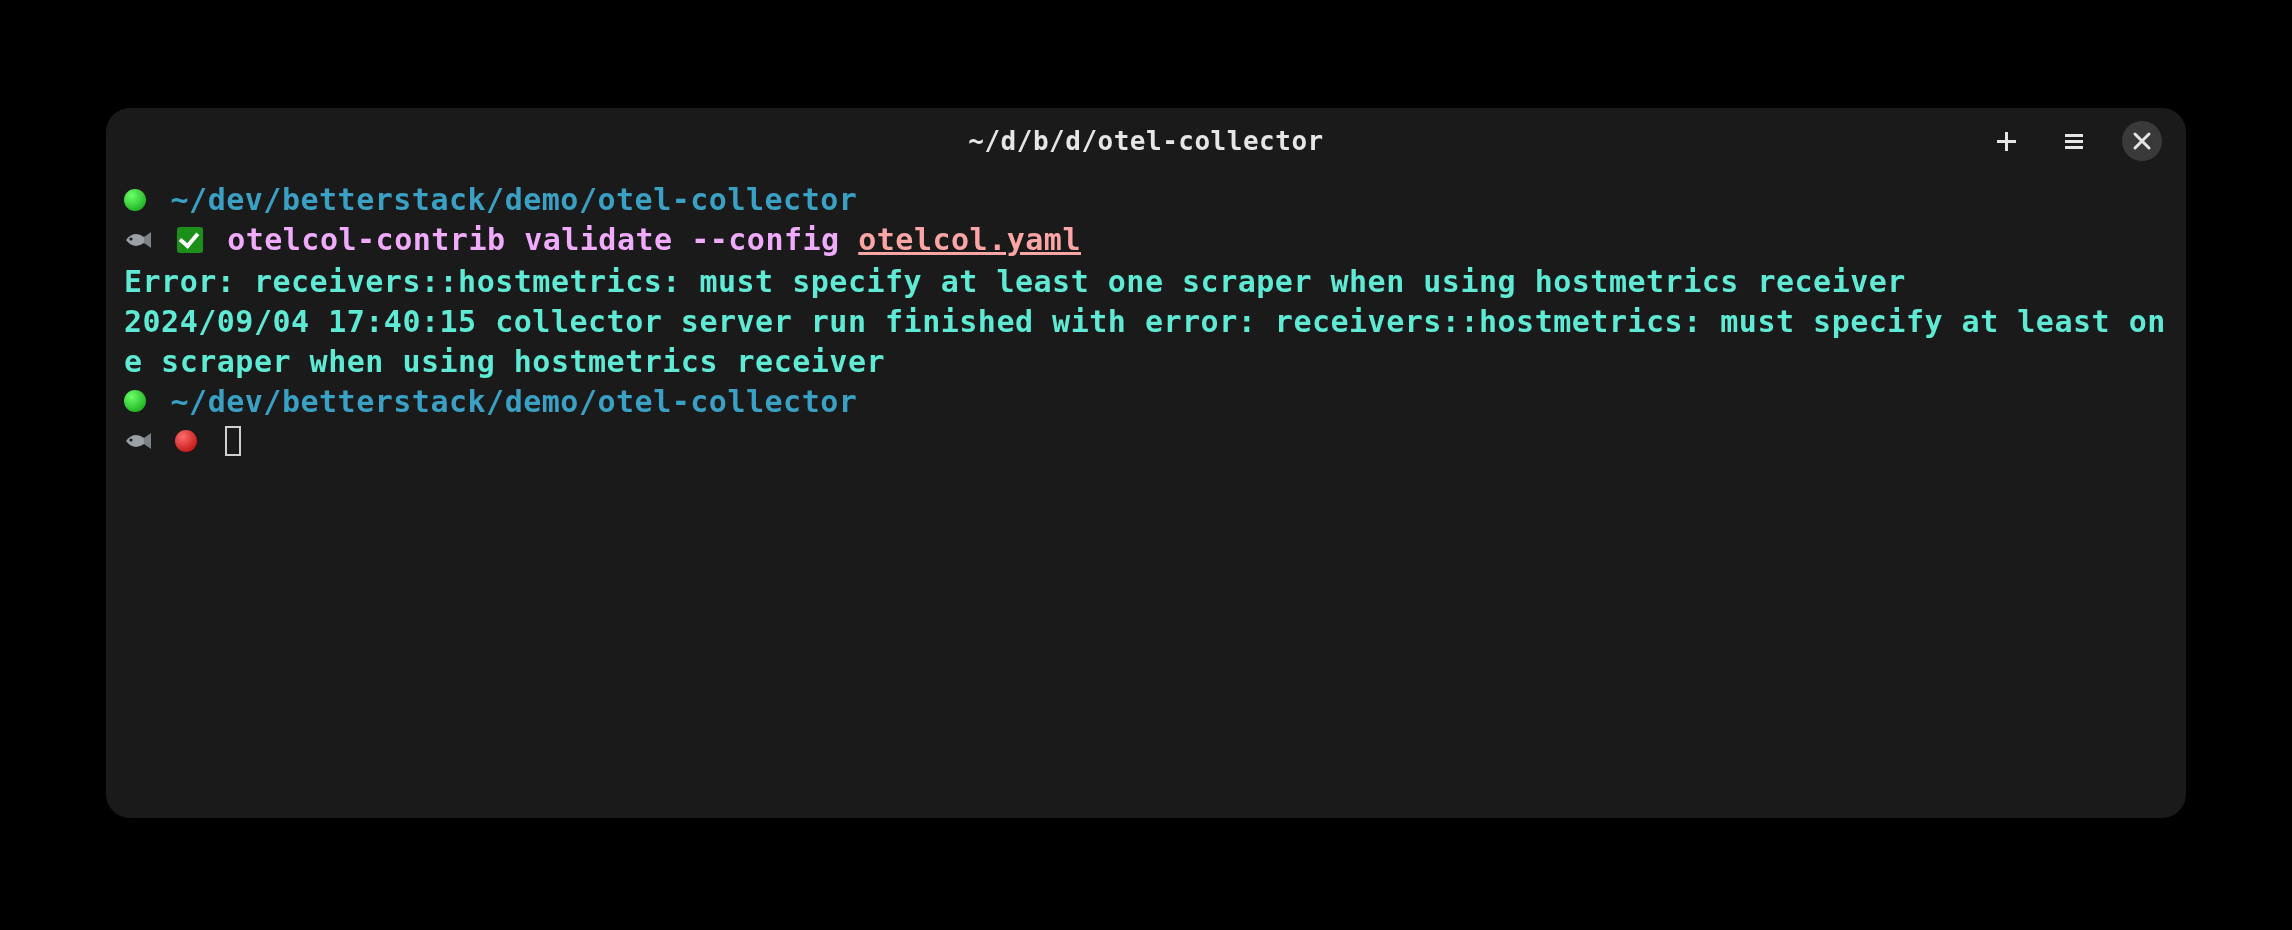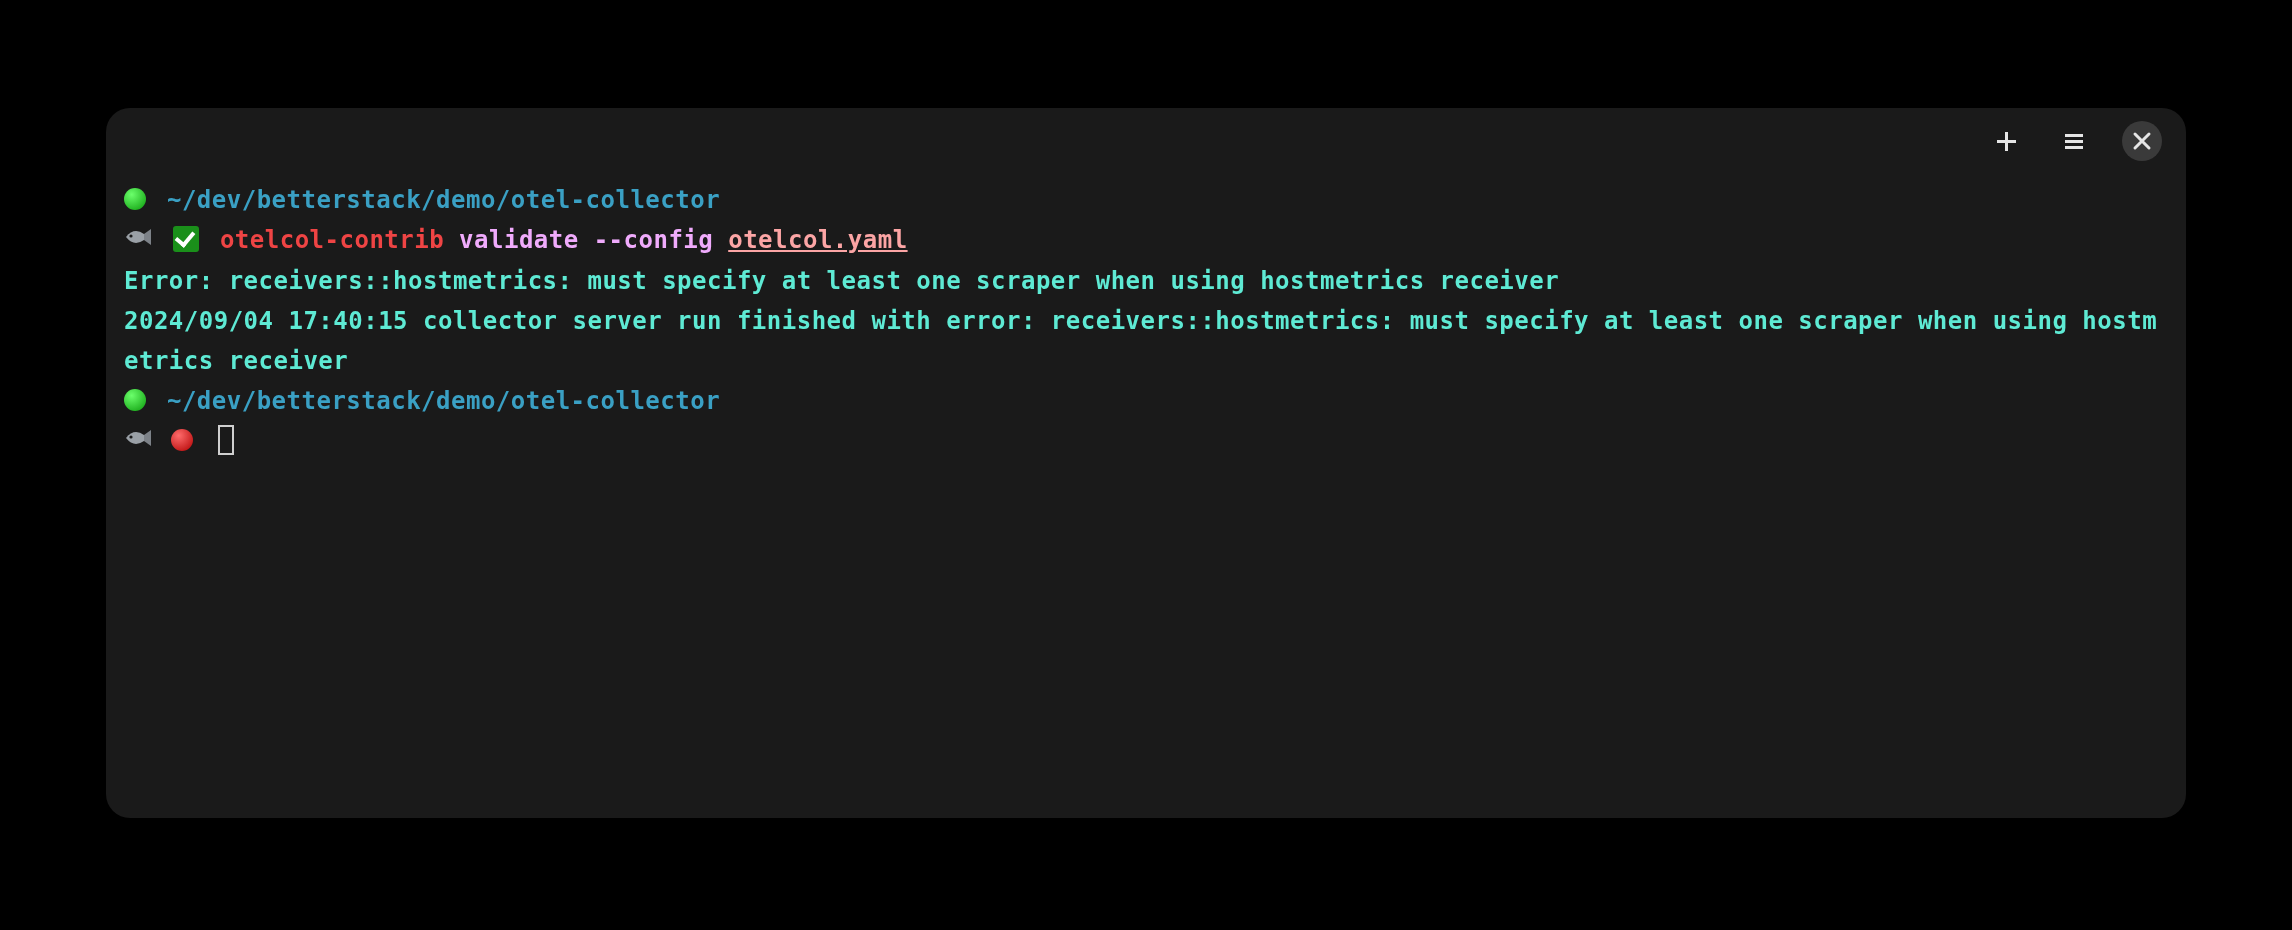--- a/index.html
+++ b/index.html
@@ -55,21 +55,21 @@
     color: #e6e6e6;
     border-radius: 50%;
   }
   .ctrl svg { display: block; }
   .ctrl.close {
     background: #3a3a3a;
   }
   .term-body {
     flex: 1;
     padding: 6px 18px 0 18px;
-    font-size: 24px;
+    font-size: 30px;
     line-height: 40px;
     color: #e6e6e6;
     white-space: pre-wrap;
     word-break: break-all;
     font-weight: 600;
     letter-spacing: 0.5px;
   }
   .line { display: block; }
   .dot {
     display: inline-block;
@@ -104,41 +104,42 @@
   }
   .check::after {
     content: "";
     position: absolute;
     left: 6px; top: 2px;
     width: 8px; height: 14px;
     border-right: 4px solid #fff;
     border-bottom: 4px solid #fff;
     transform: rotate(40deg);
   }
-  .cmd-base { color: #ef4444; }
+  .cmd-base { color: #f0abfc; }
   .cmd-sub  { color: #f0abfc; }
   .cmd-file { color: #fca5a5; text-decoration: underline; }
   .out { color: #5eead4; font-weight: 600; }
   .cursor-box {
     display: inline-block;
     width: 16px;
     height: 30px;
     border: 2px solid #cfcfcf;
     vertical-align: middle;
     position: relative;
     top: -2px;
     margin-left: 4px;
   }
 </style>
 </head>
 <body>
 
 <div class="terminal-window">
 
   <div class="titlebar">
+    <div class="title">~/d/b/d/otel-collector</div>
     <div class="titlebar-controls">
       <div class="ctrl">
         <svg width="24" height="24" viewBox="0 0 24 24">
             <path d="M11 3h3v8h8v3h-8v8h-3v-8H3v-3h8z" fill="#e6e6e6"></path>
           </svg>
       </div>
       <div class="ctrl">
         <svg width="24" height="24" viewBox="0 0 24 24">
             <path d="M3 5h18v3H3zM3 11h18v3H3zM3 17h18v3H3z" fill="#e6e6e6"></path>
           </svg>

